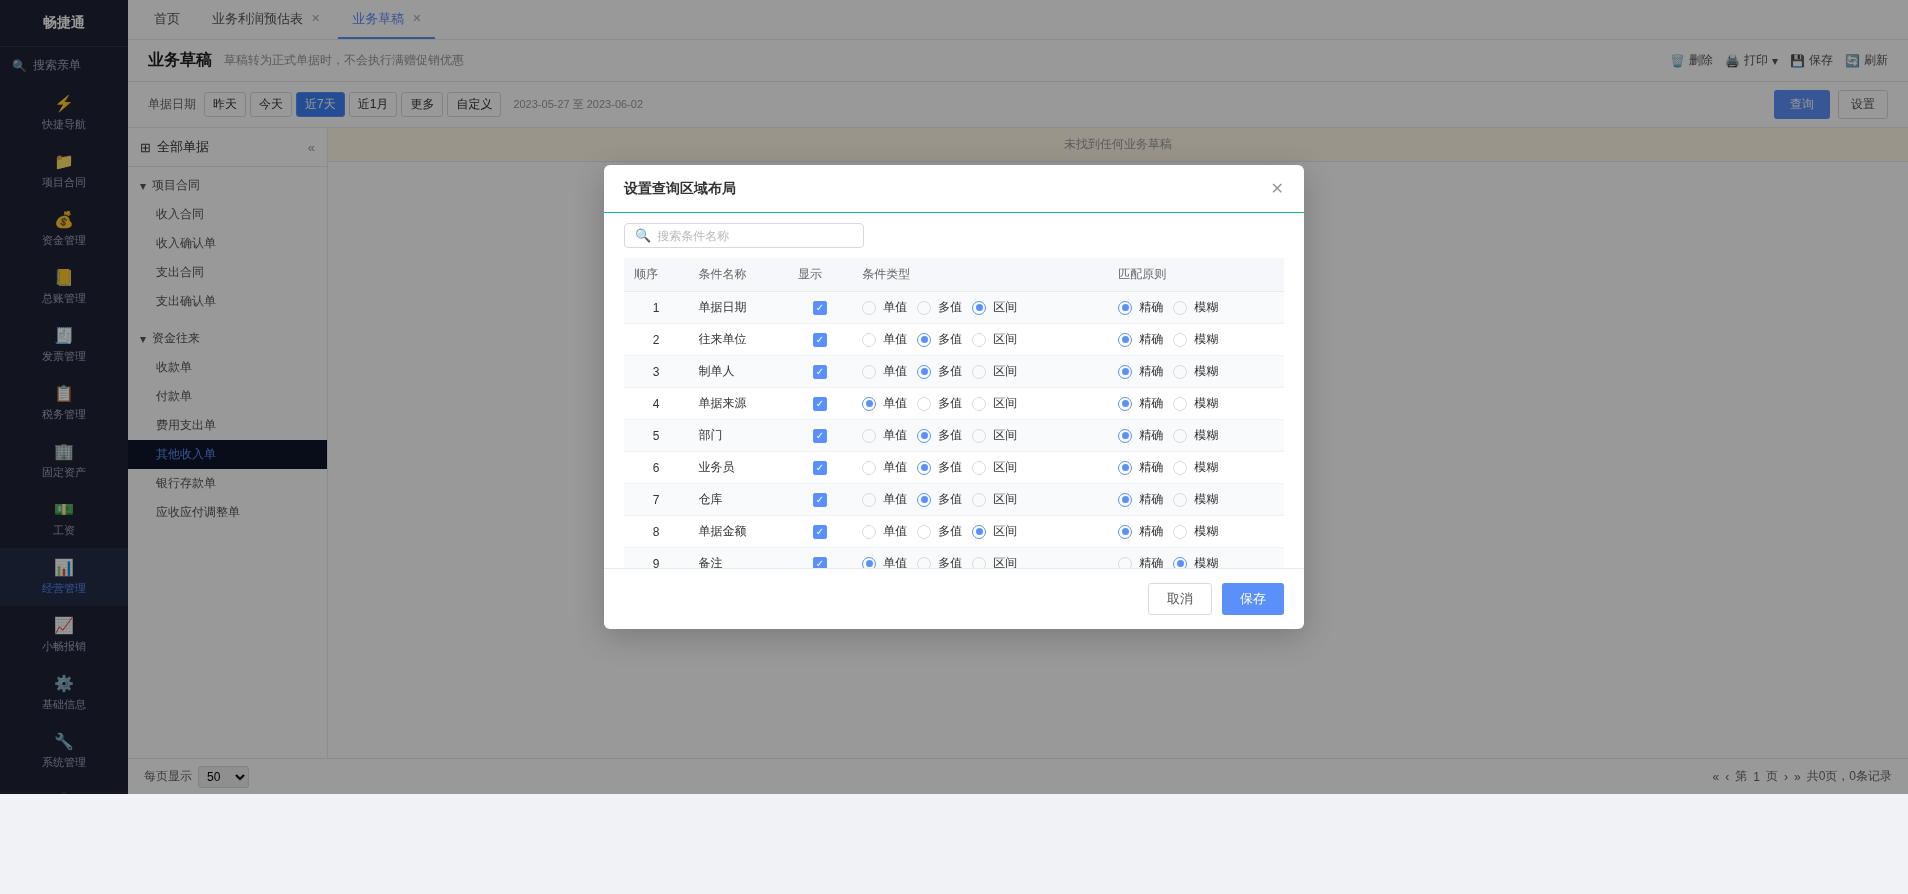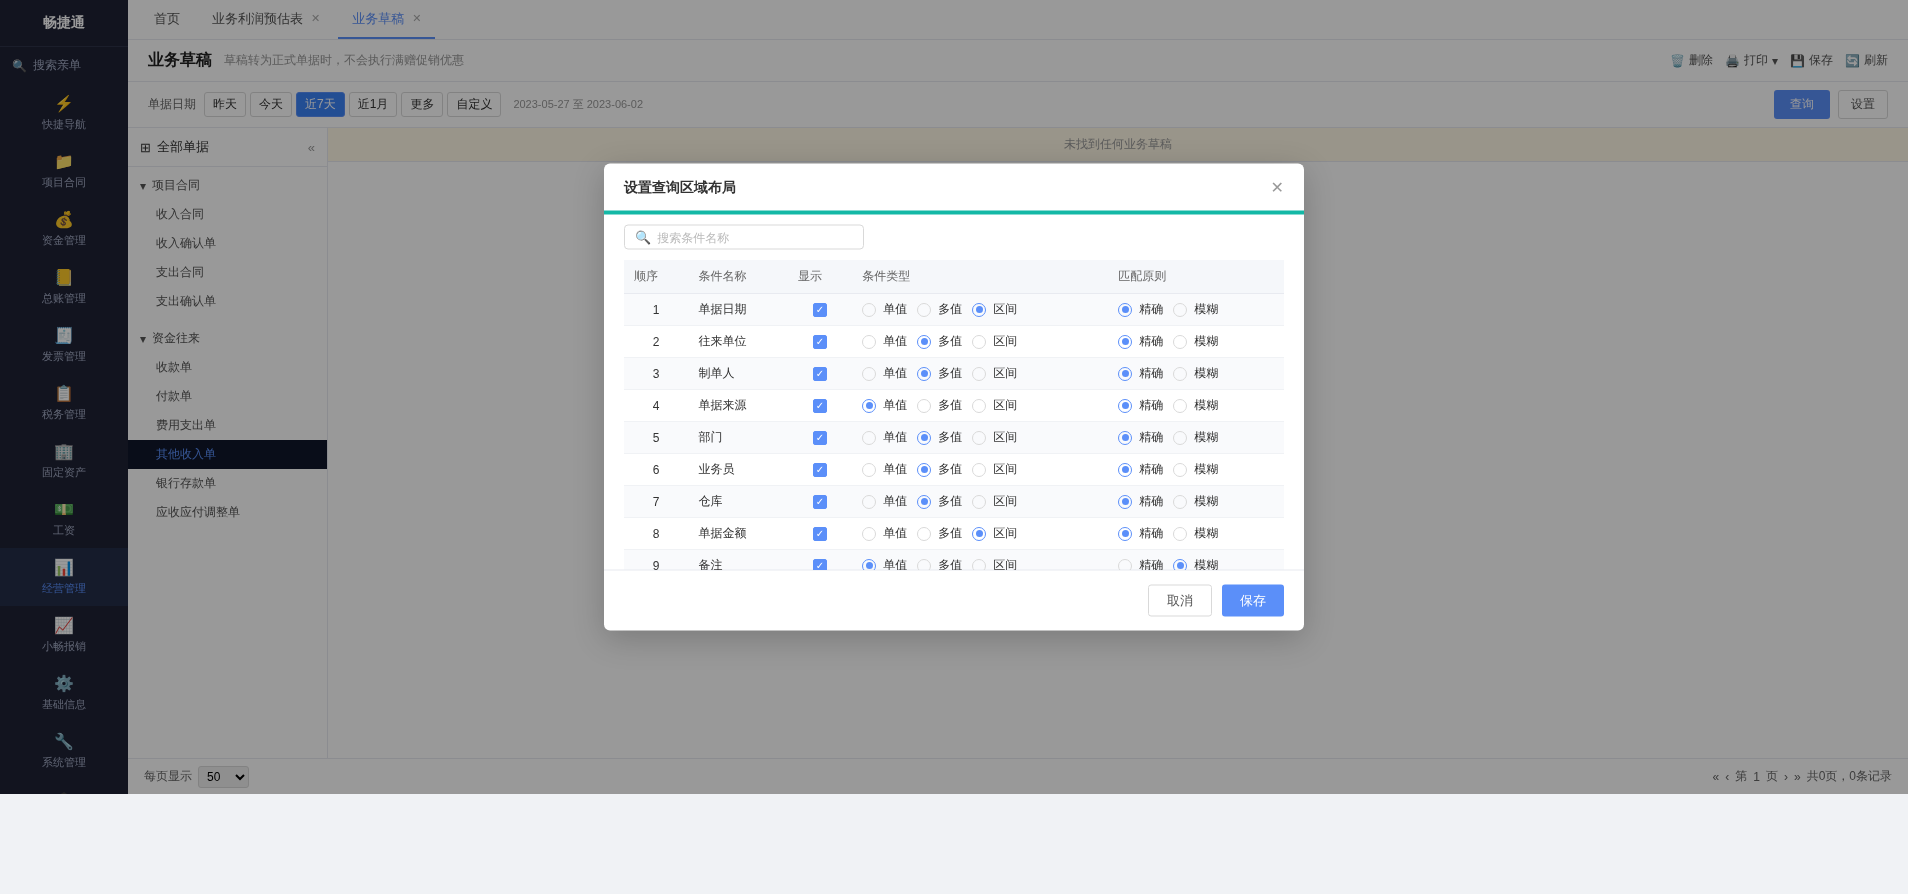--- a/index.html
+++ b/index.html
@@ -66,21 +66,21 @@
     
     .bottom-bar { background: #fff; border-top: 1px solid #e8eaf0; padding: 8px 16px; display: flex; align-items: center; justify-content: space-between; font-size: 12px; color: #666; height: 36px; }
     .pagination { display: flex; align-items: center; gap: 6px; }
     .page-size-select { border: 1px solid #d9d9d9; border-radius: 3px; padding: 2px 4px; font-size: 12px; }
 
     
     .overlay { position: absolute; top: 0; left: 0; width: 100%; height: 100%; background: rgba(0,0,0,0.4); z-index: 100; }
 
     
     .modal { position: absolute; top: 50%; left: 50%; transform: translate(-50%, -50%); background: #fff; border-radius: 6px; width: 700px; z-index: 200; box-shadow: 0 8px 32px rgba(0,0,0,0.2); }
-    .modal-header { display: flex; align-items: center; justify-content: space-between; padding: 14px 20px; border-bottom: 4px solid #14b8a6; }
+    .modal-header { display: flex; align-items: center; justify-content: space-between; padding: 14px 20px; border-bottom: 1px solid #14b8a6; }
     .modal-title { font-size: 14px; font-weight: 600; color: #333; }
     .modal-close { cursor: pointer; color: #999; font-size: 16px; }
 
     
     .modal-tabs { display: flex; gap: 0; border-bottom: 1px solid #e8eaf0; padding: 0 20px; }
     .modal-tab { padding: 10px 16px; font-size: 13px; color: #666; cursor: pointer; border-bottom: 2px solid transparent; }
     .modal-tab.active { color: #5b8ff9; border-bottom: 2px solid #5b8ff9; font-weight: 500; }
 
     
     .modal-search { padding: 10px 20px; }

